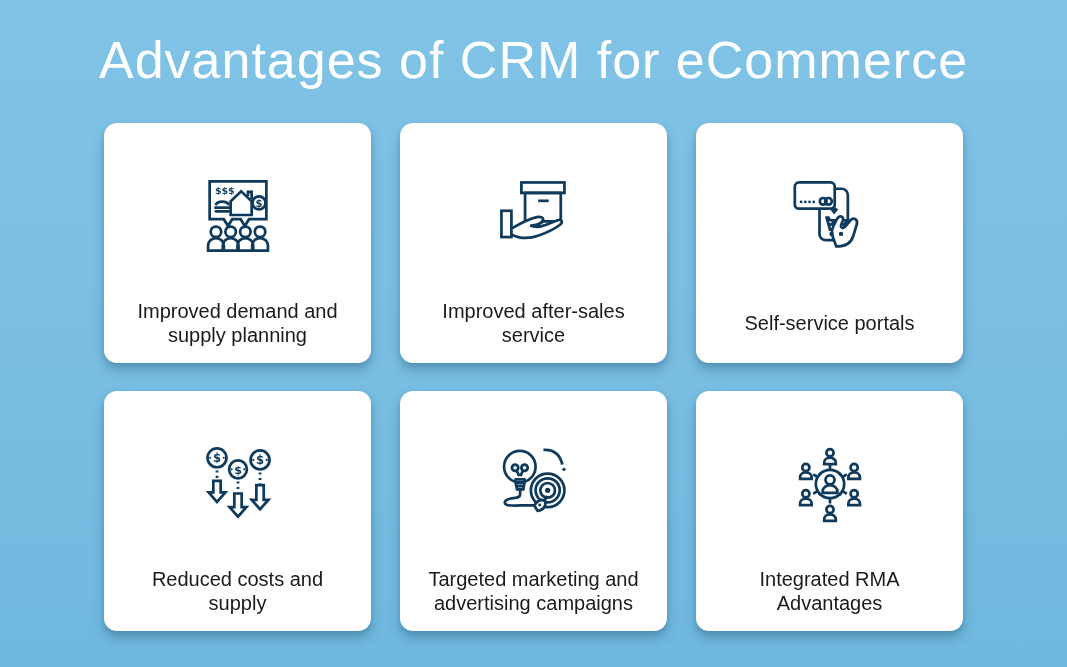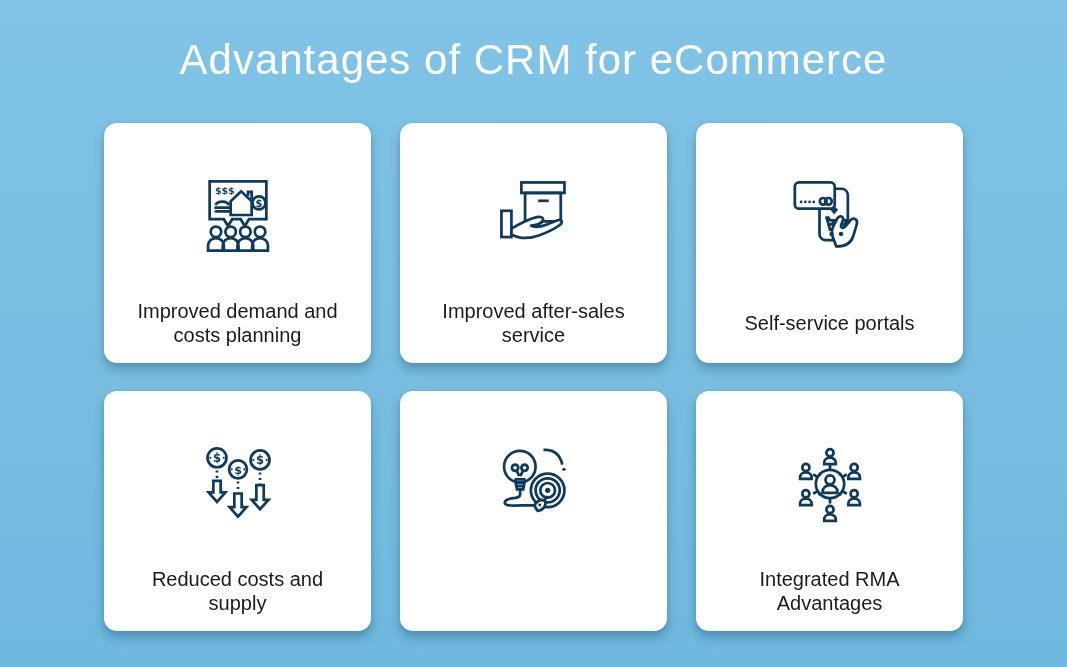--- a/index.html
+++ b/index.html
@@ -8,21 +8,21 @@
   body {
     width:1067px; height:667px;
     background:linear-gradient(180deg,#80c3e6 0%, #79bee2 55%, #6fb8de 100%);
     font-family:"Liberation Sans", sans-serif;
     overflow:hidden;
   }
   .title {
     margin-top:36px;
     text-align:center;
     color:#ffffff;
-    font-size:42px;
+    font-size:52px;
     font-weight:400;
     letter-spacing:1px;
     line-height:48px;
   }
   .grid {
     margin-top:39px;
     display:grid;
     grid-template-columns:repeat(3,267px);
     grid-auto-rows:240px;
     gap:28px 29px;
@@ -88,21 +88,21 @@
         <path d="M11.5 74 v-5 a7.5 7 0 0 1 15 0 v5 Z"></path>
         <circle cx="33" cy="56" r="5"></circle>
         <path d="M25.5 74 v-5 a7.5 7 0 0 1 15 0 v5 Z"></path>
         <circle cx="47" cy="56" r="5"></circle>
         <path d="M39.5 74 v-5 a7.5 7 0 0 1 15 0 v5 Z"></path>
         <circle cx="61" cy="56" r="5"></circle>
         <path d="M53.5 74 v-5 a7.5 7 0 0 1 15 0 v5 Z"></path>
       </svg>
     </div>
     <div class="label-wrap">
-      <div class="label">Improved demand and costs planning</div>
+      <div class="label">Improved demand and supply planning</div>
     </div>
   </div>
 
   <div class="card">
     <div class="icon-wrap">
       <svg class="icon" viewBox="0 0 80 80" aria-hidden="true">
         <rect x="28" y="9" width="41" height="10"></rect>
         <path d="M31.5 19 H65.5 V46 H31.5 Z"></path>
         <path d="M44 26.5 H54"></path>
         <rect x="9" y="36" width="9.5" height="25"></rect>
@@ -177,20 +177,23 @@
         <circle class="white" cx="26.5" cy="24.5" r="15"></circle>
         <circle cx="22" cy="25.5" r="3"></circle>
         <circle cx="31" cy="25.5" r="3"></circle>
         <path d="M23.5 28.2 L26 33.5 M29.5 28.2 L27 33.5"></path>
         <path d="M21.5 36.5 H32 M22 36.5 L23.8 46 H29.8 L31.5 36.5 M22.5 40 H31 M23.2 43 H30.3"></path>
         <path d="M26.8 46 V51 C26.8 54.5 22 54 17 55 C11.5 56.2 10.5 60 15 61 C20 62.2 27 61.2 33 61.2 L44 61.2"></path>
         <path class="white" d="M50.5 57 C52 61.5 49 66 43.5 66.5 C42 64.5 41 63 40.5 61 C43.5 56.5 46.5 55 50.5 57 Z"></path>
         <circle class="fill" cx="45.5" cy="61" r="1.4"></circle>
         <path d="M49 57.5 L53 52.5"></path>
       </svg>
+    </div>
+    <div class="label-wrap">
+      <div class="label">Targeted marketing and advertising campaigns</div>
     </div>
   </div>
 
   <div class="card">
     <div class="icon-wrap">
       <svg class="icon" viewBox="0 0 80 80" aria-hidden="true">
         <circle cx="40" cy="41" r="13.5"></circle>
         <circle class="fill" cx="30.4" cy="31.4" r="1.5"></circle>
         <circle class="fill" cx="49.6" cy="31.4" r="1.5"></circle>
         <circle class="fill" cx="30.4" cy="50.6" r="1.5"></circle>

